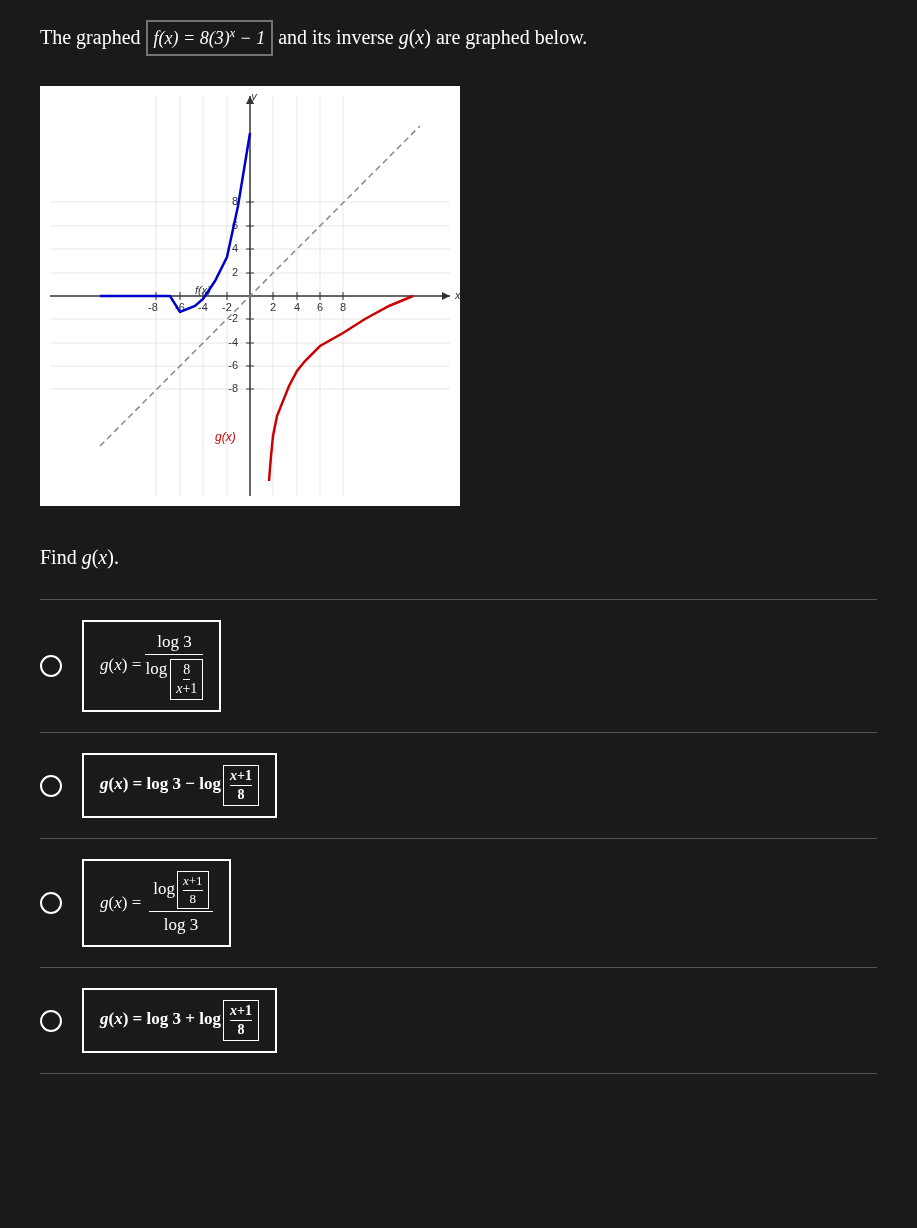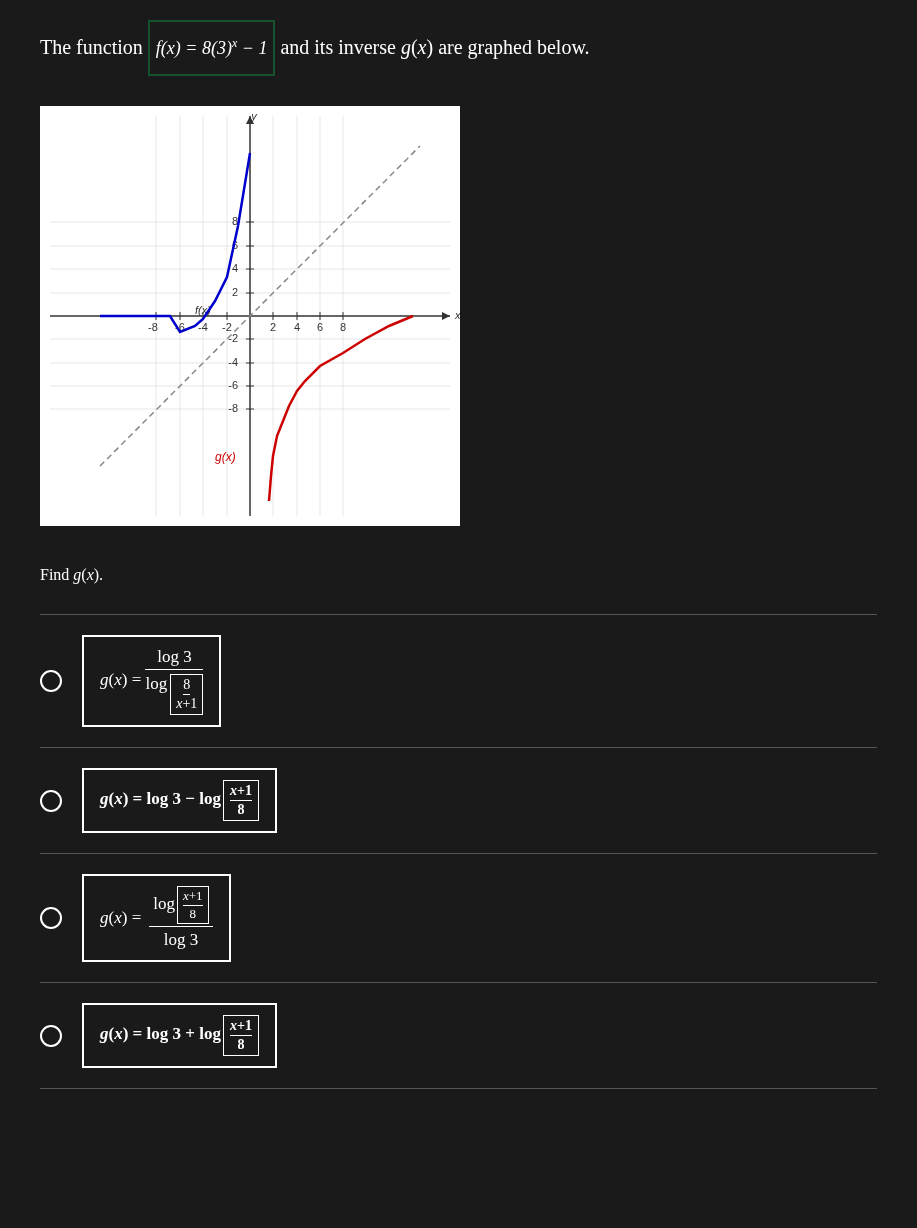--- a/index.html
+++ b/index.html
@@ -15,38 +15,38 @@
     }
 
     .header-text {
       font-size: 20px;
       margin-bottom: 30px;
       line-height: 1.5;
     }
 
     .func-box {
       display: inline-block;
-      border: 2px solid #14532d;
-      padding: 12px 6px;
+      border: 2px solid #737373;
+      padding: 2px 6px;
       font-style: italic;
       font-size: 18px;
     }
 
     
     .graph-container {
       width: 420px;
       height: 420px;
       background: #ffffff;
       margin-bottom: 40px;
       position: relative;
       overflow: hidden;
     }
 
     .find-text {
-      font-size: 16px;
+      font-size: 20px;
       margin-bottom: 30px;
     }
 
     
     .divider {
       border: none;
       border-top: 1px solid #555555;
       margin: 0;
     }
 
@@ -110,21 +110,21 @@
 
     sup {
       font-size: 12px;
       vertical-align: super;
     }
   </style>
 </head>
 <body>
 
 <div class="header-text">
-  <span>The function</span>
+  <span>The graphed</span>
   <span class="func-box">
     <span><em>f</em>(<em>x</em>) = 8(3)<sup>x</sup> − 1</span>
   </span>
   <span> and its inverse <em>g</em>(<em>x</em>) are graphed below.</span>
 </div>
 
 <div class="graph-container">
   <svg class="graph-svg" viewBox="0 0 420 420">
 
     <rect width="420" height="420" fill="white"></rect>

